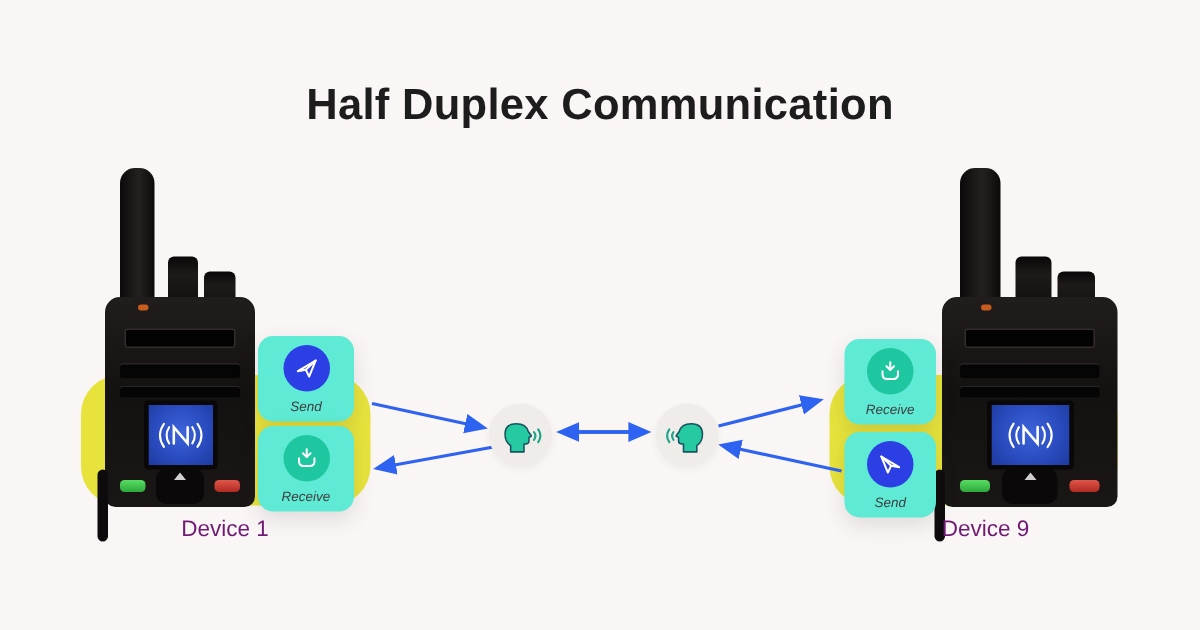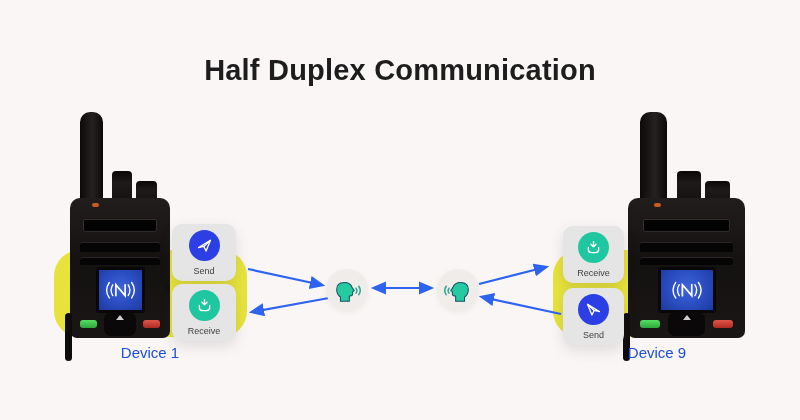--- a/index.html
+++ b/index.html
@@ -51,28 +51,28 @@
                    background:linear-gradient(180deg,#57de62,#2da83c); border-radius:3px; }
   .btn-row-red   { position:absolute; right:10%; top:122px; width:17%; height:8px;
                    background:linear-gradient(180deg,#e05548,#b02a22); border-radius:3px; }
   .dpad { position:absolute; left:34%; right:34%; top:114px; height:24px;
           background:#0a0808; border-radius:7px; }
   .dpad .up { position:absolute; left:50%; top:3px; transform:translateX(-50%);
               width:0; height:0; border-left:4px solid transparent; border-right:4px solid transparent;
               border-bottom:5px solid #cfcfcf; }
 
   .device-label { position:absolute; top:344px; width:120px; text-align:center;
-                  font-size:15px; color:#1d4ed8; z-index:3; }
+                  font-size:15px; color:#701a75; z-index:3; }
   .device-label.l1 { left:90px; }
   .device-label.l2 { left:597px; }
 
   
-  .card { position:absolute; background:#e5e5e5; border-radius:10px; z-index:3;
+  .card { position:absolute; background:#5eead4; border-radius:10px; z-index:3;
           box-shadow:0 5px 14px rgba(60,60,60,.14);
-          display:flex; flex-direction:column; align-items:center; justify-content:center; gap:5px; }
+          display:flex; flex-direction:column; align-items:center; justify-content:center; gap:5px;font-style:italic; }
   .card .circle { width:31px; height:31px; border-radius:50%;
                   display:flex; align-items:center; justify-content:center; }
   .card .circle.blue { background:#2b3fe4; }
   .card .circle.teal { background:#1fc7a0; }
   .card .circle svg { width:19px; height:19px; }
   .card .clabel { font-size:9px; color:#3f3f3f; }
   .card.c-send-1    { left:172px; top:224px; width:64px; height:57px; }
   .card.c-receive-1 { left:172px; top:284px; width:64px; height:57px; }
   .card.c-receive-2 { left:563px; top:226px; width:61px; height:57px; }
   .card.c-send-2    { left:563px; top:288px; width:61px; height:57px; }

